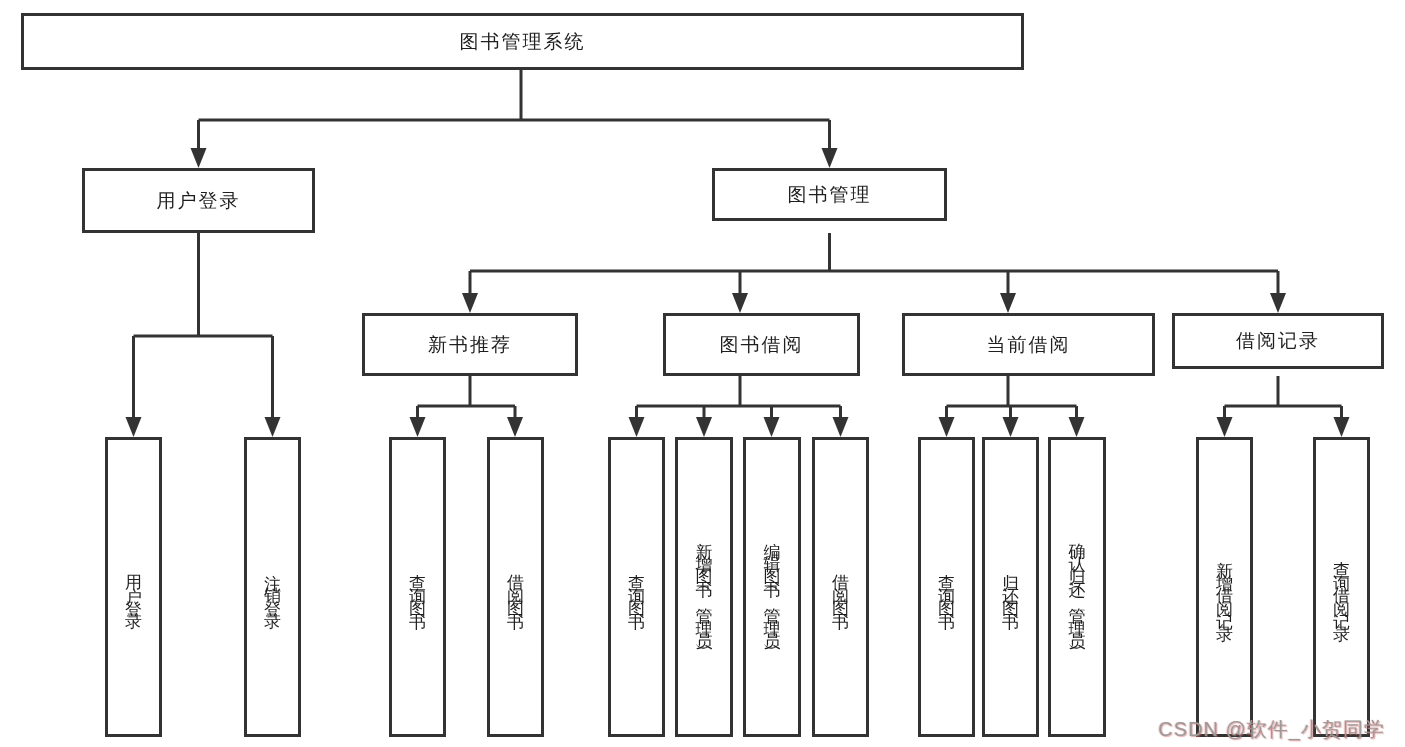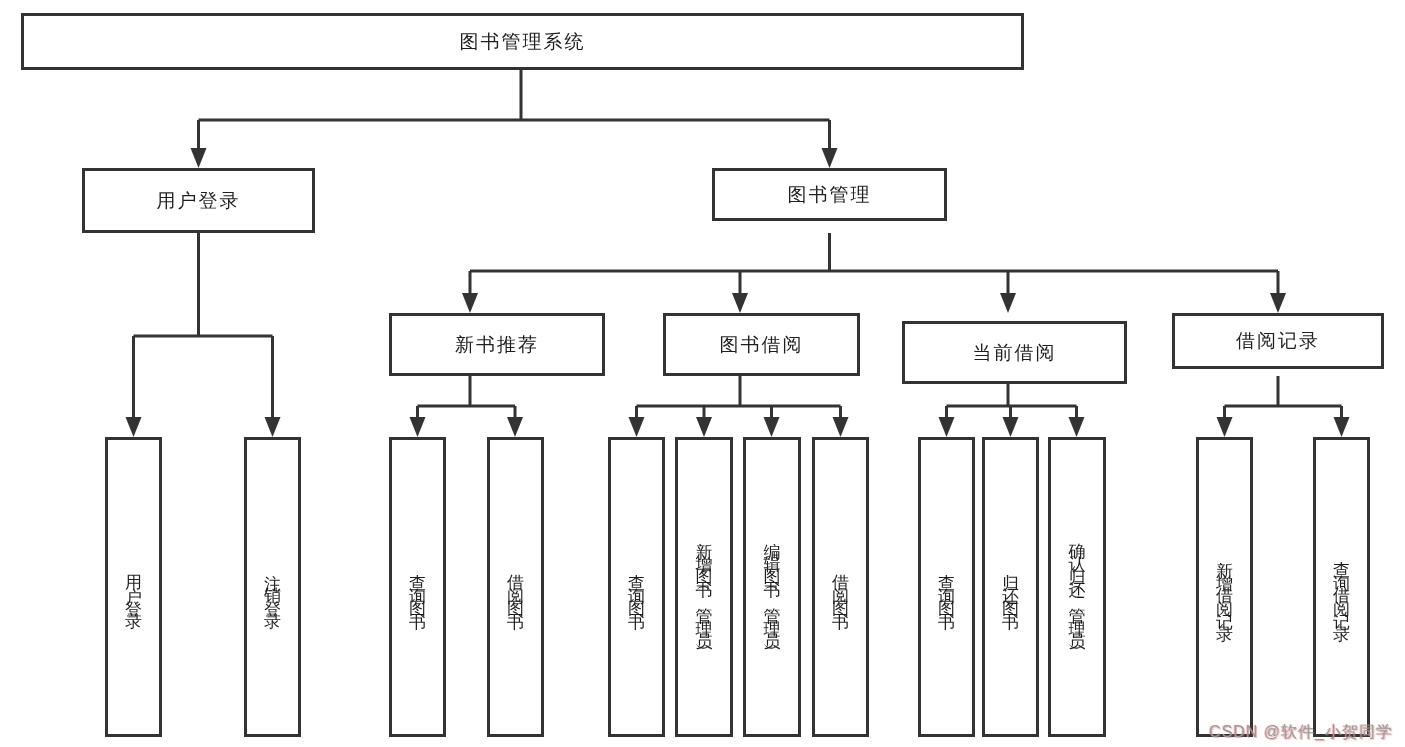--- a/index.html
+++ b/index.html
@@ -31,23 +31,23 @@
     writing-mode: vertical-rl;
     text-orientation: mixed;
     font-size: 17px;
     line-height: 1;
     letter-spacing: 13px;
     color: #1f1f1f;
     white-space: nowrap;
   }
   #watermark {
     position: absolute;
-    right: 12px;
+    right: 20px;
     bottom: 4px;
-    font-size: 16px;
+    font-size: 20px;
     letter-spacing: 1px;
     color: #9a9a9a;
     text-shadow: 1px 1px 1px rgba(217,106,106,0.55), -1px 0 1px rgba(217,106,106,0.35);
     z-index: 5;
     white-space: nowrap;
   }
 </style>
 </head>
 <body>
 
@@ -123,27 +123,27 @@
     <span>图书管理系统</span>
   </div>
 
   <div class="node hnode" style="left:82px; top:168px; width:233px; height:65px;">
     <span>用户登录</span>
   </div>
   <div class="node hnode" style="left:712px; top:168px; width:235px; height:53px;">
     <span>图书管理</span>
   </div>
 
-  <div class="node hnode" style="left:362px; top:313px; width:216px; height:63px;margin-left:27px;">
+  <div class="node hnode" style="left:362px; top:313px; width:216px; height:63px;">
     <span>新书推荐</span>
   </div>
   <div class="node hnode" style="left:663px; top:313px; width:197px; height:63px;">
     <span>图书借阅</span>
   </div>
-  <div class="node hnode" style="left:902px; top:313px; width:225px; height:63px;margin-top:8px;">
+  <div class="node hnode" style="left:902px; top:313px; width:253px; height:63px;">
     <span>当前借阅</span>
   </div>
   <div class="node hnode" style="left:1172px; top:313px; width:212px; height:56px;">
     <span>借阅记录</span>
   </div>
 
   <div class="node vnode" style="left:105px; top:437px; width:57px; height:300px;">
     <span>用户登录</span>
   </div>
   <div class="node vnode" style="left:244px; top:437px; width:57px; height:300px;">

